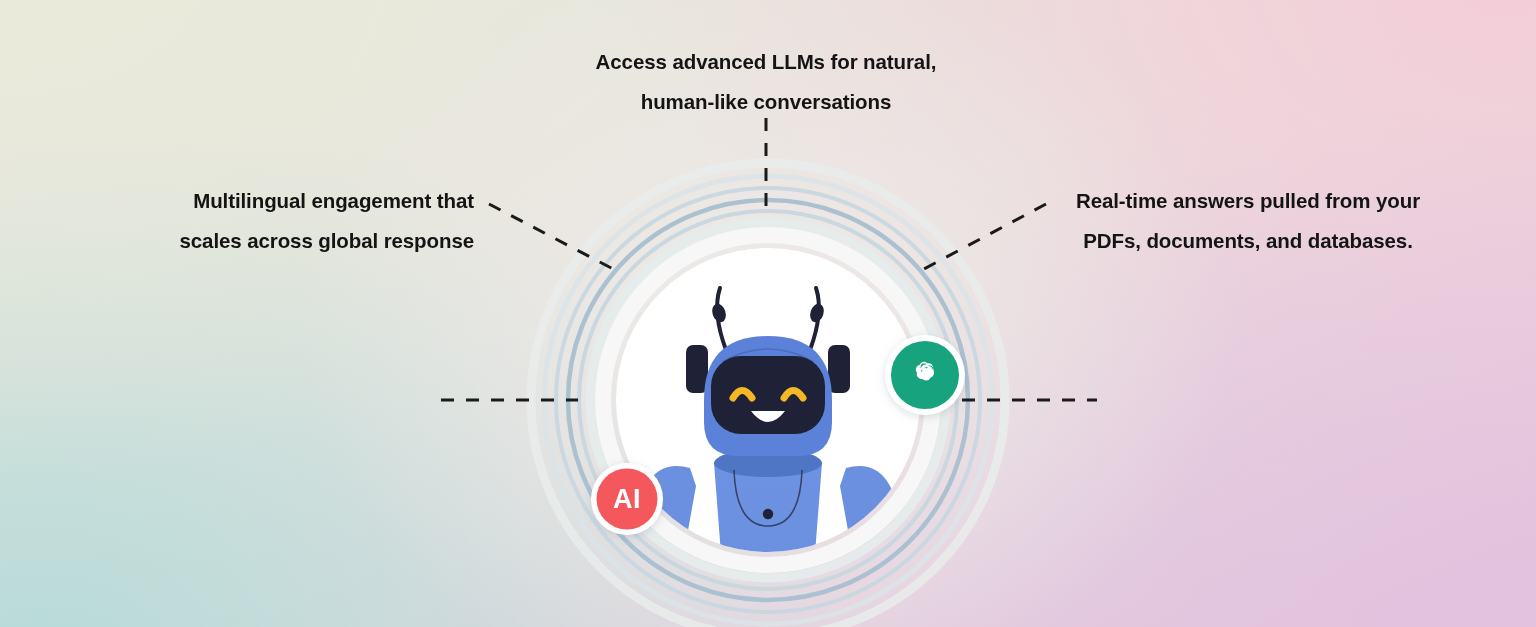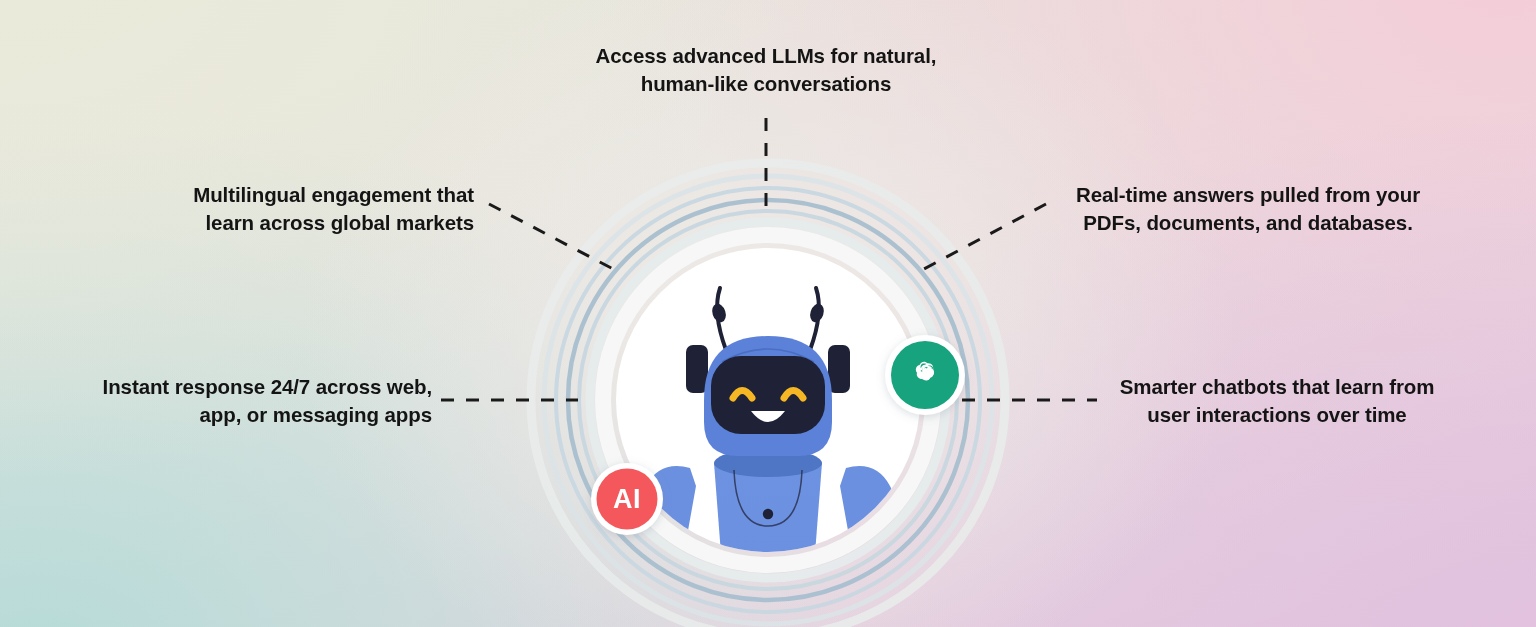--- a/index.html
+++ b/index.html
@@ -17,21 +17,21 @@
   #bg {
     position: absolute;
     inset: 0;
   }
   .label {
     position: absolute;
     color: #141414;
     font-family: "Liberation Sans", sans-serif;
     font-size: 20.5px;
     font-weight: 700;
-    line-height: 28px;
+    line-height: 40px;
     letter-spacing: -0.1px;
     white-space: pre-line;
   }
   .label.right-al { text-align: right; }
   .label.left-al  { text-align: center; }
   .label.center-al{ text-align: center; }
 
   #lbl-top     { left: 566px; top: 42px;  width: 400px; }
   #lbl-upleft  { left: 110px; top: 181px; width: 364px; }
   #lbl-loleft  { left: 90px;  top: 373px; width: 342px; }
@@ -166,24 +166,20 @@
         <path fill="#ffffff" d="M297.06 0c-48.9 0-92.3 31.5-107.5 77.9-32.2 6.6-60 26.8-76.3 55.4-24.5 42.3-18.9 95.6 13.8 132-10.1 30.6-6.6 64.1 9.7 91.9 24.4 42.4 73.3 64.2 121 54 21.2 23.9 51.6 37.5 83.5 37.4 48.9 0 92.3-31.5 107.5-77.9 32.2-6.6 60-26.8 76.3-55.4 24.5-42.3 18.9-95.6-13.8-132 10.1-30.6 6.6-64.1-9.7-91.9-24.4-42.4-73.3-64.2-121-54C358.96 13.5 328.56 0 297.06 0zm0 38.2h-.2c19.6 0 38.5 6.8 53.6 19.3-.7.4-1.9 1-2.7 1.5l-89 51.4c-4.6 2.6-7.4 7.5-7.3 12.8v125.5l-38.6-22.3V122.7c0-46.6 37.7-84.4 84.2-84.5zm139.8 50.9c29.9 0 57.5 16 72.4 41.9 9.7 16.9 13.2 36.7 9.9 55.9-.7-.5-2-1.2-2.8-1.7l-89-51.4c-4.6-2.7-10.3-2.7-14.9 0l-108.6 62.7v-44.5l85.2-49.2c12.8-7.4 27.3-11.3 42.1-11.3zM160.46 122c0-.9.1-2.4.1-3.4v-102.8c0-.2 0-.3 0-.4l.1 1.2c0 .1 0 .2 0 .3z"></path>
         <path fill="#ffffff" d="M320 74.6c-40.9 0-77.2 26.3-89.9 65.1-26.9 5.5-50.2 22.4-63.8 46.3-20.5 35.4-15.8 80 11.5 110.4-8.4 25.6-5.5 53.6 8.1 76.8 20.4 35.5 61.3 53.7 101.2 45.2 17.7 20 43.1 31.4 69.8 31.3 40.9 0 77.2-26.3 89.9-65.2 26.9-5.5 50.2-22.4 63.8-46.3 20.5-35.4 15.8-80-11.6-110.4 8.4-25.6 5.5-53.6-8.1-76.8-20.4-35.5-61.3-53.7-101.2-45.2-17.7-20-43.1-31.3-69.7-31.2zm0 31.9h-.1c16.4 0 32.2 5.7 44.8 16.1-.6.3-1.6.9-2.3 1.3l-74.4 43c-3.8 2.2-6.2 6.3-6.1 10.7v104.9l-32.3-18.7v-86.8c0-38.9 31.5-70.4 70.4-70.5zm116.8 42.5c25 0 48.1 13.4 60.5 35 8.1 14.1 11 30.7 8.3 46.7-.6-.4-1.7-1-2.4-1.4l-74.4-43c-3.8-2.2-8.6-2.2-12.4 0l-90.8 52.4v-37.2l71.2-41.1c10.7-6.2 22.8-9.4 35.2-9.4zm-195.5 40.2v89.6c0 4.4 2.3 8.5 6.1 10.7l90.8 52.4-32.4 18.7-71.2-41c-33.6-19.5-45.2-62.5-25.8-96.2 8.1-14.1 20.9-24.9 36.1-30.4l-3.6-3.8zm154.4 27.1l32.3 18.7v86.8c0 38.9-31.6 70.5-70.5 70.5-16.3 0-32.1-5.7-44.7-16 .6-.3 1.7-.9 2.4-1.3l74.4-42.9c3.8-2.2 6.2-6.3 6.1-10.7v-105.1zm-16.1 27.9v37.2l-71.2 41.1c-33.7 19.4-76.7 7.9-96.1-25.8-8.1-14-11-30.6-8.3-46.7.6.4 1.7 1 2.4 1.4l74.4 43c3.8 2.2 8.6 2.2 12.4 0l86.4-50.2zm35.6-44l-90.8-52.4 32.3-18.7 71.2 41.1c33.7 19.4 45.2 62.5 25.8 96.1-8.1 14-20.9 24.8-36.1 30.3v-85.7c.1-4.4-2.3-8.5-6-10.7z"></path>
       </g>
     </g>
   </svg>
 
   <div class="label center-al" id="lbl-top">Access advanced LLMs for natural,
 human-like conversations</div>
 
   <div class="label right-al" id="lbl-upleft">Multilingual engagement that
-learn across global markets</div>
+scales across global response</div>
 
-  <div class="label right-al" id="lbl-loleft">Instant response 24/7 across web,
-app, or messaging apps</div>
 
   <div class="label left-al" id="lbl-upright">Real-time answers pulled from your
 PDFs, documents, and databases.</div>
 
-  <div class="label left-al" id="lbl-loright">Smarter chatbots that learn from
-user interactions over time</div>
 
 </div>
 
 </body></html>

